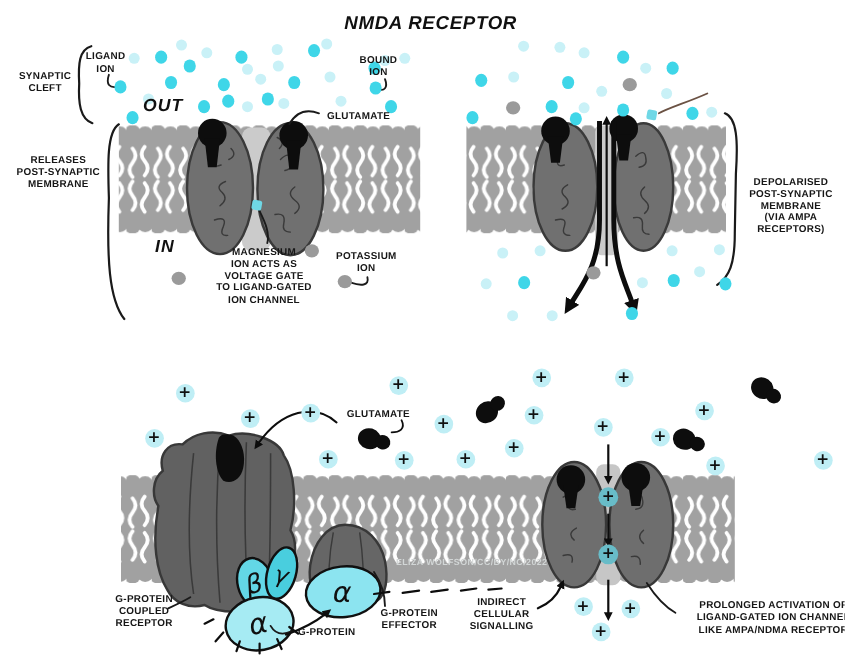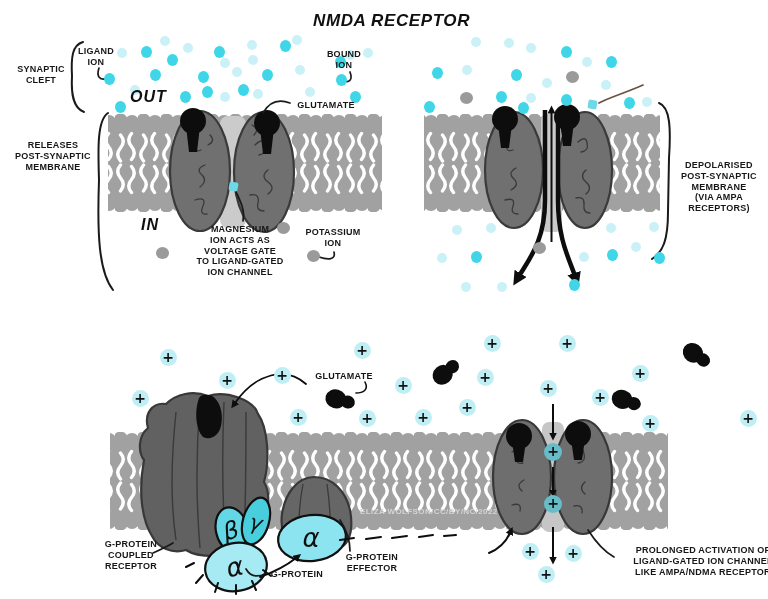--- a/index.html
+++ b/index.html
@@ -303,20 +303,23 @@
 (VIA AMPA
 RECEPTORS)</div>
 
   <div class="lbl left-align" style="left:312px;top:371px;width:64px;">GLUTAMATE</div>
   <div class="lbl" style="left:92px;top:539px;width:78px;">G-PROTEIN
 COUPLED
 RECEPTOR</div>
   <div class="lbl left-align" style="left:266px;top:569px;width:62px;">G-PROTEIN</div>
   <div class="lbl" style="left:338px;top:552px;width:68px;">G-PROTEIN
 EFFECTOR</div>
+  <div class="lbl" style="left:420px;top:542px;width:72px;">INDIRECT
+CELLULAR
+SIGNALLING</div>
   <div class="lbl" style="left:619px;top:545px;width:168px;">PROLONGED ACTIVATION OF
 LIGAND-GATED ION CHANNEL
 LIKE AMPA/NDMA RECEPTOR</div>
 
   <div class="credit" style="position:absolute;left:360px;top:508px;">ELIZA WOLFSON/CC/BY/NC/2022</div>
 </div>
 
 </div>
 
 </body></html>

